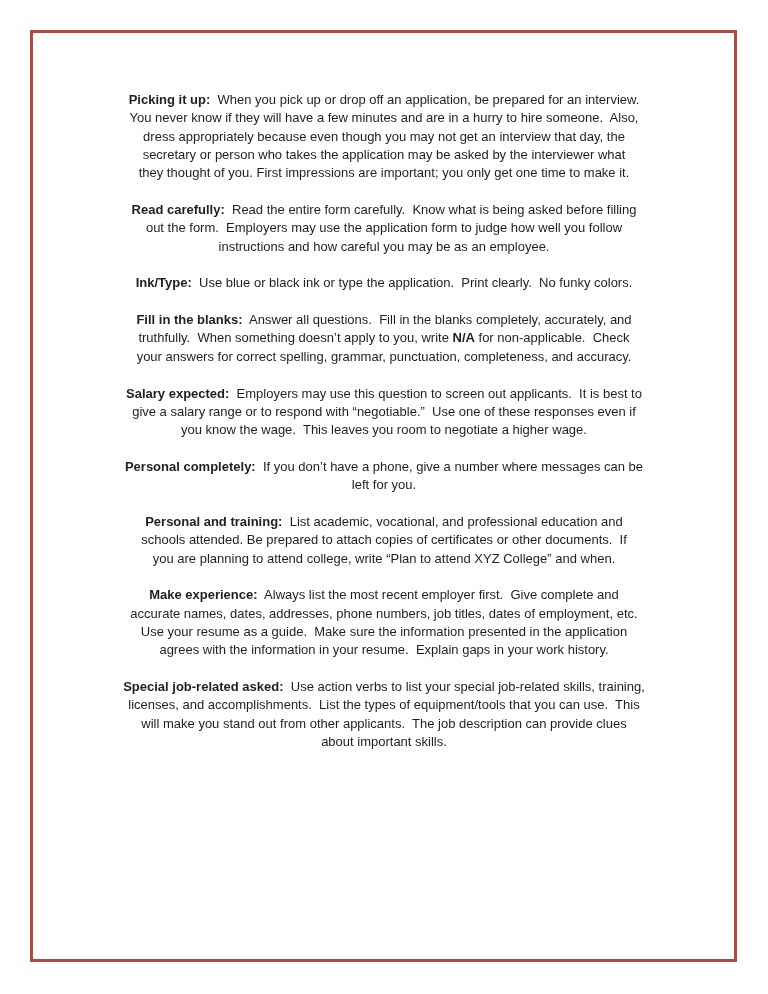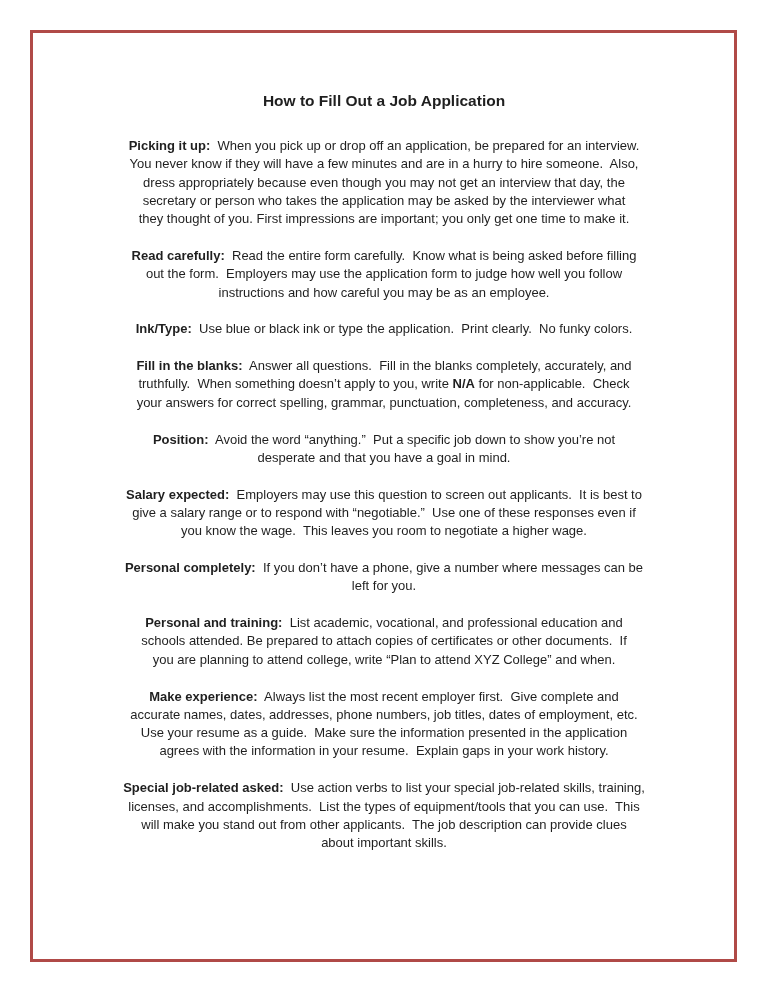--- a/index.html
+++ b/index.html
@@ -53,36 +53,33 @@
   p.doc-paragraph .b {
     font-weight: bold;
   }
 </style>
 </head>
 <body>
 
 <div class="canvas">
   <div class="border-frame">
     <div class="content">
-      <h1 class="doc-title">How to Fill Out a Job Application</h1>
       <div id="paragraphs">
           <p class="doc-paragraph"><span class="lbl">Picking it up:</span><span class="">  When you pick up or drop off an application, be prepared for an interview.
 You never know if they will have a few minutes and are in a hurry to hire someone.  Also,
 dress appropriately because even though you may not get an interview that day, the
 secretary or person who takes the application may be asked by the interviewer what
 they thought of you. First impressions are important; you only get one time to make it.</span></p>
           <p class="doc-paragraph"><span class="lbl">Read carefully:</span><span class="">  Read the entire form carefully.  Know what is being asked before filling
 out the form.  Employers may use the application form to judge how well you follow
 instructions and how careful you may be as an employee.</span></p>
           <p class="doc-paragraph"><span class="lbl">Ink/Type:</span><span class="">  Use blue or black ink or type the application.  Print clearly.  No funky colors.</span></p>
           <p class="doc-paragraph"><span class="lbl">Fill in the blanks:</span><span class="">  Answer all questions.  Fill in the blanks completely, accurately, and
 truthfully.  When something doesn’t apply to you, write </span><span class="b">N/A</span><span class=""> for non-applicable.  Check
 your answers for correct spelling, grammar, punctuation, completeness, and accuracy.</span></p>
-          <p class="doc-paragraph"><span class="lbl">Position:</span><span class="">  Avoid the word “anything.”  Put a specific job down to show you’re not
-desperate and that you have a goal in mind.</span></p>
           <p class="doc-paragraph"><span class="lbl">Salary expected:</span><span class="">  Employers may use this question to screen out applicants.  It is best to
 give a salary range or to respond with “negotiable.”  Use one of these responses even if
 you know the wage.  This leaves you room to negotiate a higher wage.</span></p>
           <p class="doc-paragraph"><span class="lbl">Personal completely:</span><span class="">  If you don’t have a phone, give a number where messages can be
 left for you.</span></p>
           <p class="doc-paragraph"><span class="lbl">Personal and training:</span><span class="">  List academic, vocational, and professional education and
 schools attended. Be prepared to attach copies of certificates or other documents.  If
 you are planning to attend college, write “Plan to attend XYZ College” and when.</span></p>
           <p class="doc-paragraph"><span class="lbl">Make experience:</span><span class="">  Always list the most recent employer first.  Give complete and
 accurate names, dates, addresses, phone numbers, job titles, dates of employment, etc.

